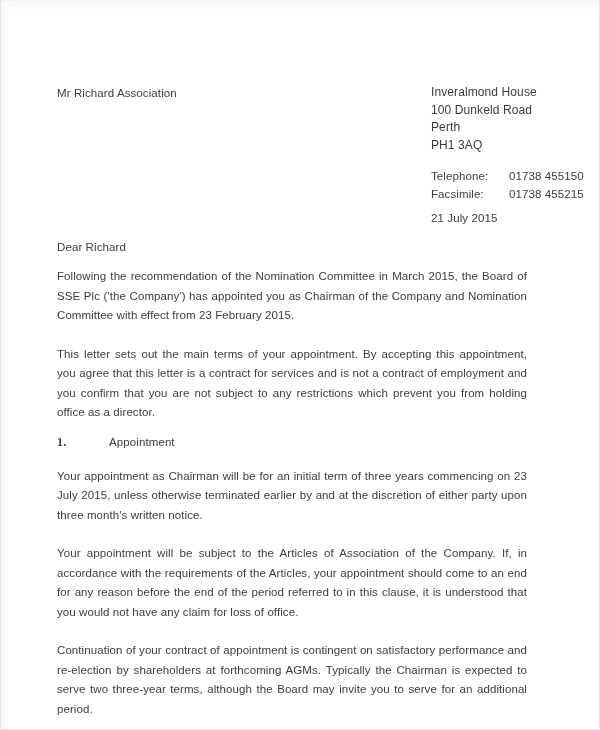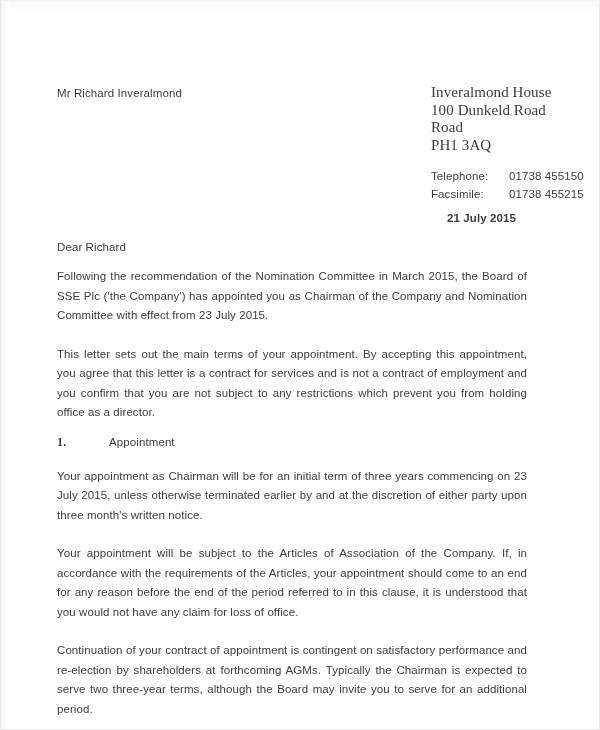--- a/index.html
+++ b/index.html
@@ -47,47 +47,45 @@
     font-size: 11.5px;
     line-height: 17px;
     letter-spacing: 0.1px;
     white-space: nowrap;
   }
 
   .sender-block {
     position: absolute;
     left: 430px;
     top: 83px;
-    font-size: 15px;
+    font-size: 12px;
     line-height: 17.5px;
     letter-spacing: 0.1px;
-    font-family: Liberation Serif, serif;
   }
   .sender-block div { white-space: nowrap; }
 
   .contact-block {
     position: absolute;
     left: 430px;
     top: 167px;
     font-size: 11.5px;
     line-height: 17.5px;
     letter-spacing: 0.1px;
   }
   .contact-row { display: flex; white-space: nowrap; }
   .contact-label { width: 50px; flex: none; }
   .contact-value { white-space: nowrap; margin-left: 28px; }
 
   .letter-date {
     position: absolute;
-    left: 446px;
+    left: 430px;
     top: 211px;
     font-size: 11.5px;
     letter-spacing: 0.1px;
     white-space: nowrap;
-    font-weight: bold;
   }
 
   .salutation {
     position: absolute;
     left: 56px;
     top: 240px;
     font-size: 11.5px;
     letter-spacing: 0.1px;
     white-space: nowrap;
   }
@@ -130,47 +128,47 @@
   }
 </style>
 </head>
 <body>
 
 <div class="page">
 
   <div class="scan-edge-top"></div>
   <div class="scan-edge-left"></div>
 
-  <div class="recipient">Mr Richard Inveralmond</div>
+  <div class="recipient">Mr Richard Association</div>
 
   <div class="sender-block">
     <div>Inveralmond House</div>
     <div>100 Dunkeld Road</div>
-    <div>Road</div>
+    <div>Perth</div>
     <div>PH1 3AQ</div>
   </div>
 
   <div class="contact-block">
     <div class="contact-row">
       <span class="contact-label">Telephone:</span>
       <span class="contact-value">01738 455150</span>
     </div>
     <div class="contact-row">
       <span class="contact-label">Facsimile:</span>
       <span class="contact-value">01738 455215</span>
     </div>
   </div>
 
   <div class="letter-date">21 July 2015</div>
 
   <div class="salutation">Dear Richard</div>
 
   <div class="content">
 
-    <p class="para">Following the recommendation of the Nomination Committee in March 2015, the Board of SSE Plc ('the Company') has appointed you as Chairman of the Company and Nomination Committee with effect from 23 July 2015.</p>
+    <p class="para">Following the recommendation of the Nomination Committee in March 2015, the Board of SSE Plc ('the Company') has appointed you as Chairman of the Company and Nomination Committee with effect from 23 February 2015.</p>
 
     <p class="para last-of-block">This letter sets out the main terms of your appointment. By accepting this appointment, you agree that this letter is a contract for services and is not a contract of employment and you confirm that you are not subject to any restrictions which prevent you from holding office as a director.</p>
 
     <div class="section-heading">
       <span class="section-number">1.</span>
       <span class="section-title">Appointment</span>
     </div>
 
     <p class="para">Your appointment as Chairman will be for an initial term of three years commencing on 23 July 2015, unless otherwise terminated earlier by and at the discretion of either party upon three month's written notice.</p>
 

